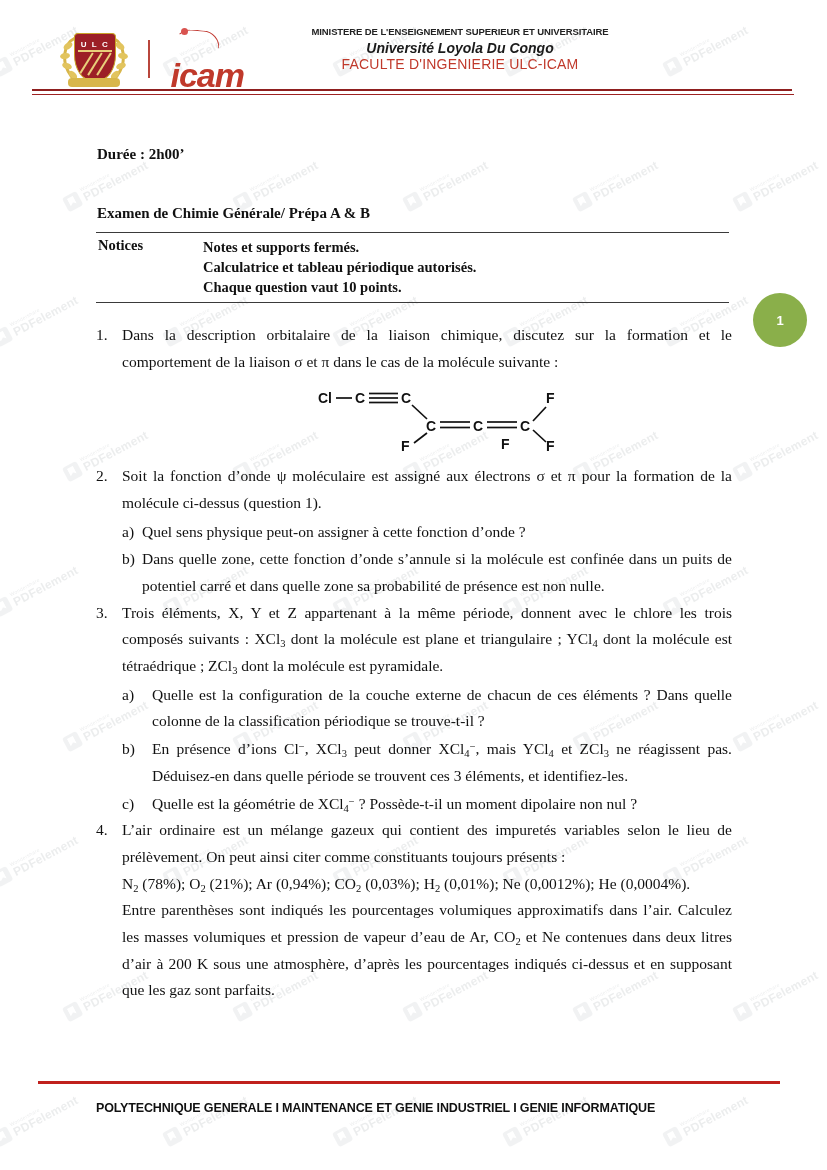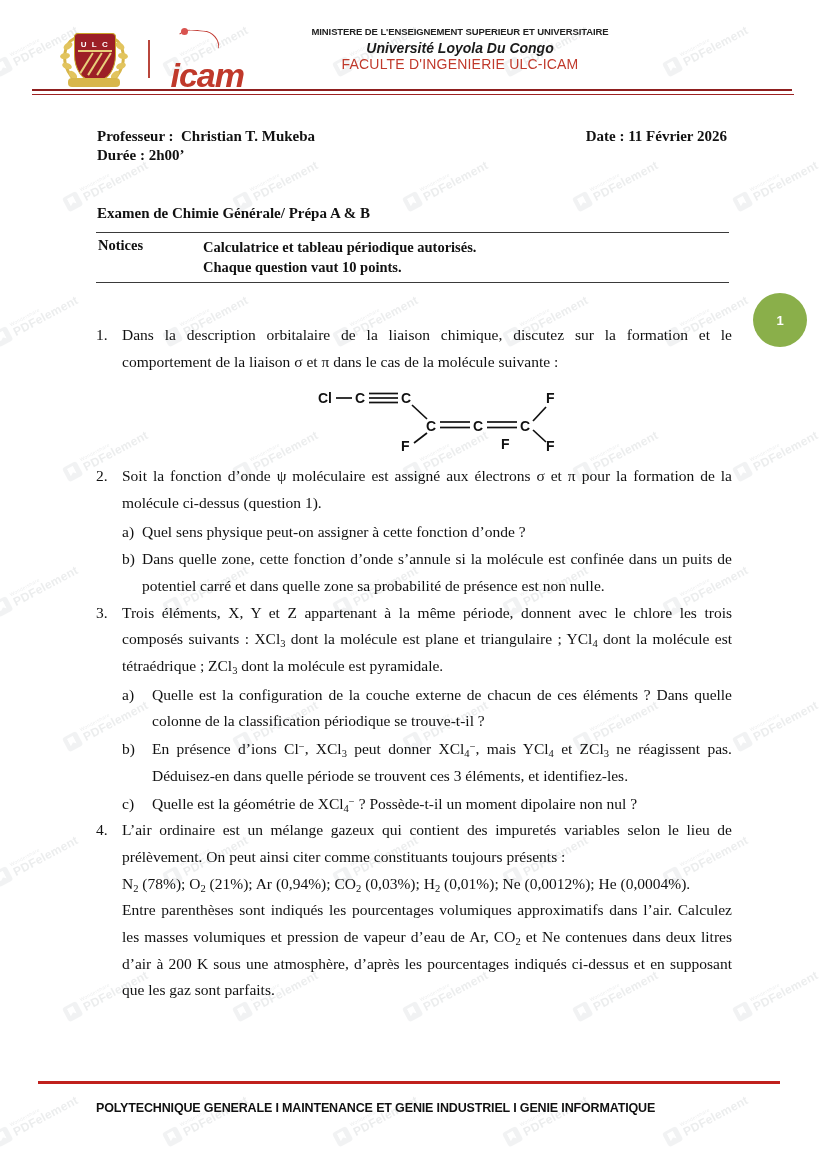--- a/index.html
+++ b/index.html
@@ -271,21 +271,21 @@
     font-weight: bold;
   }
   .meta-line {
     display: flex;
     justify-content: space-between;
     align-items: baseline;
   }
   .meta-prof { white-space: pre; }
   .meta-date { white-space: pre; }
   .meta-duree {
-    margin-top: 2px;
+    margin-top: 18px;
   }
 
   .exam-title {
     position: absolute;
     left: 97px;
     top: 205px;
     width: 630px;
     font-size: 15px;
     font-weight: bold;
   }
@@ -455,32 +455,29 @@
         <div class="ht4">FACULTE D'INGENIERIE ULC-ICAM</div>
       </div>
     </div>
     <div class="hdr-rule-1"></div>
     <div class="hdr-rule-2"></div>
   </div>
 
   <div class="body-area">
 
     <div class="meta-row">
-      <div class="meta-line">
-        <span class="meta-prof">Professeur :  Christian T. Mukeba</span>
-        <span class="meta-date">Date : 11 Février 2026</span>
-      </div>
       <div class="meta-duree">Durée : 2h00’</div>
     </div>
 
     <div class="exam-title">Examen de Chimie Générale/ Prépa A &amp; B</div>
 
     <div class="notices">
       <div class="notices-label">Notices</div>
       <div class="notices-items">
+        <div>Notes et supports fermés.</div>
         <div>Calculatrice et tableau périodique autorisés.</div>
         <div>Chaque question vaut 10 points.</div>
       </div>
     </div>
 
     <div class="questions">
 
       <div class="q">
         <div class="q-num">1.</div>
         <div class="q-body">Dans la description orbitalaire de la liaison chimique, discutez sur la formation et le comportement de la liaison σ et π dans le cas de la molécule suivante :</div>

